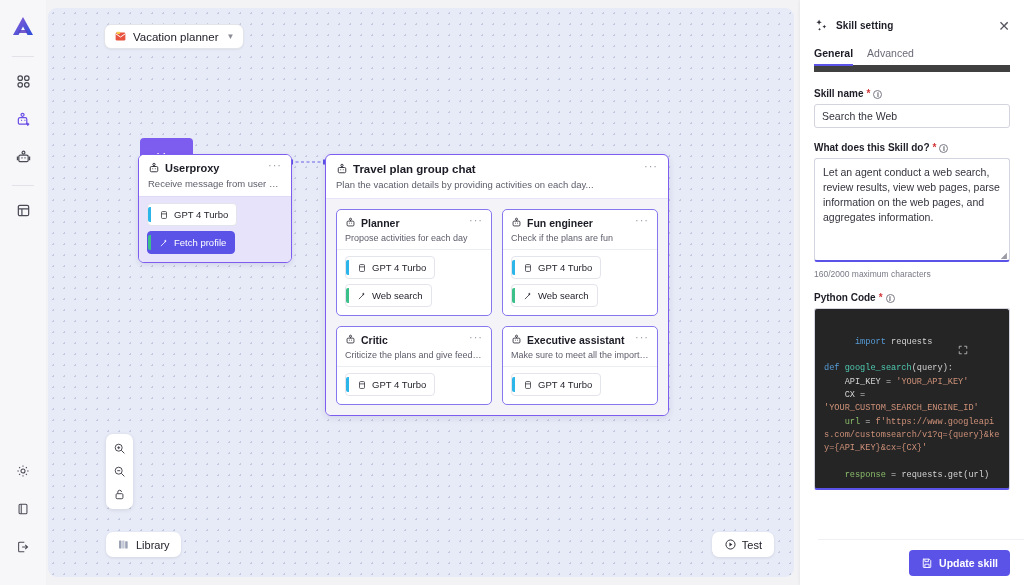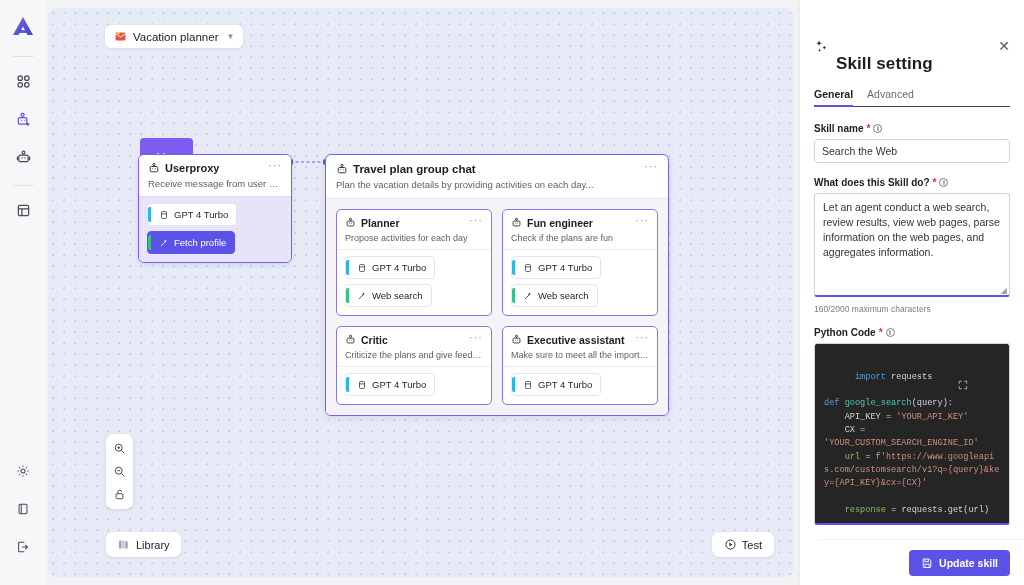--- a/index.html
+++ b/index.html
@@ -125,29 +125,29 @@
     font-size: 11px; color: #22222b; cursor: pointer; box-shadow: 0 1px 3px rgba(0,0,0,.09);
   }
 
   
   .panel {
     width: 224px; height: 585px; background: #fff; flex-shrink: 0;
     padding: 18px 14px 0 14px; display: flex; flex-direction: column;
     position: relative; box-shadow: -1px 0 3px rgba(0,0,0,.05);
   }
   .panel-head { display: flex; align-items: center; gap: 7px; margin-bottom: 14px; }
-  .panel-title { font-size: 17px; font-weight: bold; color: #1c1c26; flex: 1; letter-spacing: .1px; margin-top: 36px; }
+  .panel-title { font-size: 10px; font-weight: bold; color: #1c1c26; flex: 1; letter-spacing: .1px; }
   .close-x { color: #55555f; font-size: 14px; cursor: pointer; line-height: 1; }
-  .tabs { display: flex; gap: 14px; border-bottom: 1px solid #404040; margin-bottom: 16px; }
+  .tabs { display: flex; gap: 14px; border-bottom: 7px solid #404040; margin-bottom: 16px; }
   .tab { font-size: 10.5px; color: #6a6a76; padding-bottom: 6px; cursor: pointer; position: relative; }
   .tab.active { color: #1c1c26; font-weight: bold; }
   .tab.active:after { content:""; position:absolute; left:0; right:0; bottom:-1px; height:2px; background:#5b53e8; }
 
   .field-label { font-size: 10px; font-weight: bold; color: #1c1c26; margin-bottom: 5px;
-    display: flex; align-items: center; gap: 3px; }
+    display: flex; align-items: flex-end; gap: 3px; }
   .req { color: #d13438; font-weight: bold; }
   .info-i { width: 9px; height: 9px; border: 1px solid #7a7a86; border-radius: 50%;
     font-size: 7px; line-height: 8px; text-align: center; color: #5a5a66; display: inline-block; }
   .text-input {
     width: 100%; border: 1px solid #d4d4de; border-radius: 3px; padding: 5px 7px;
     font-size: 10.5px; color: #33333d; font-family: inherit; background: #fff; outline: none;
     margin-bottom: 14px;
   }
   .textarea-wrap { position: relative; margin-bottom: 3px; }
   .textarea {

